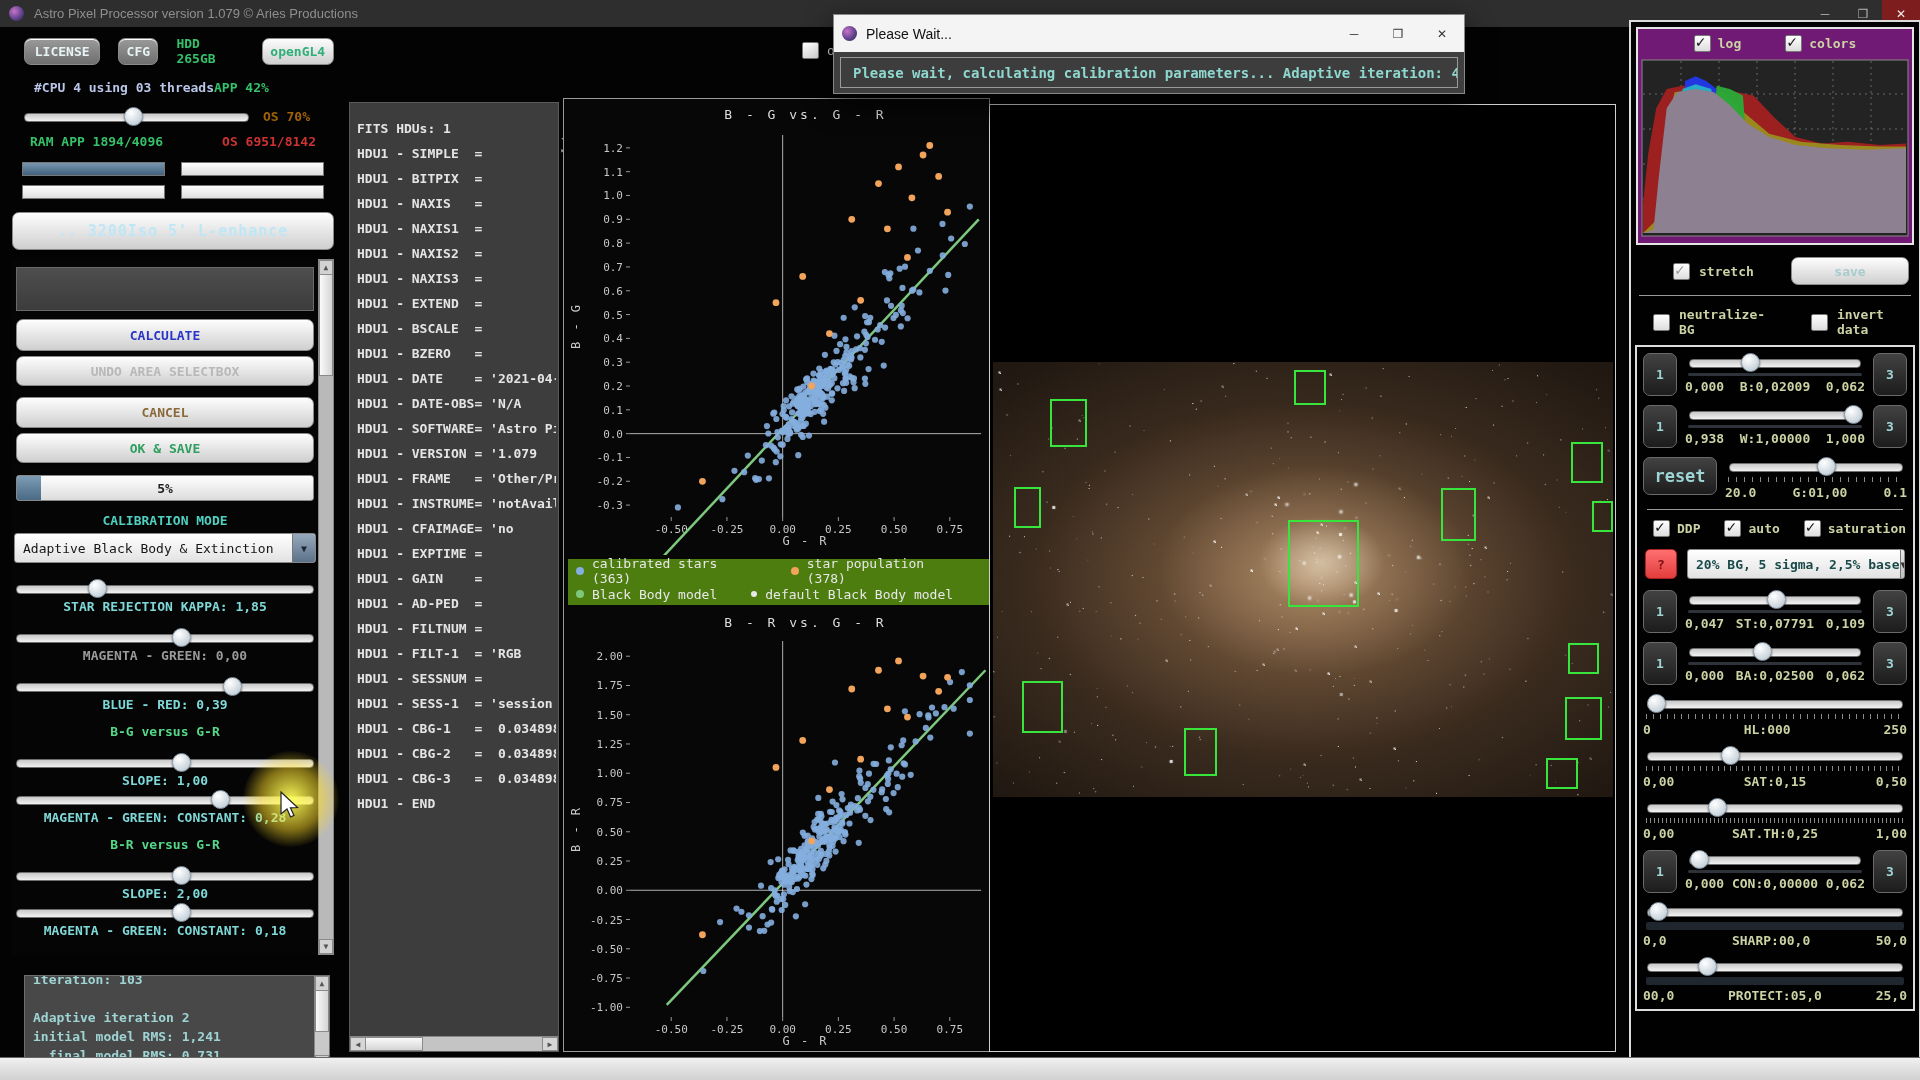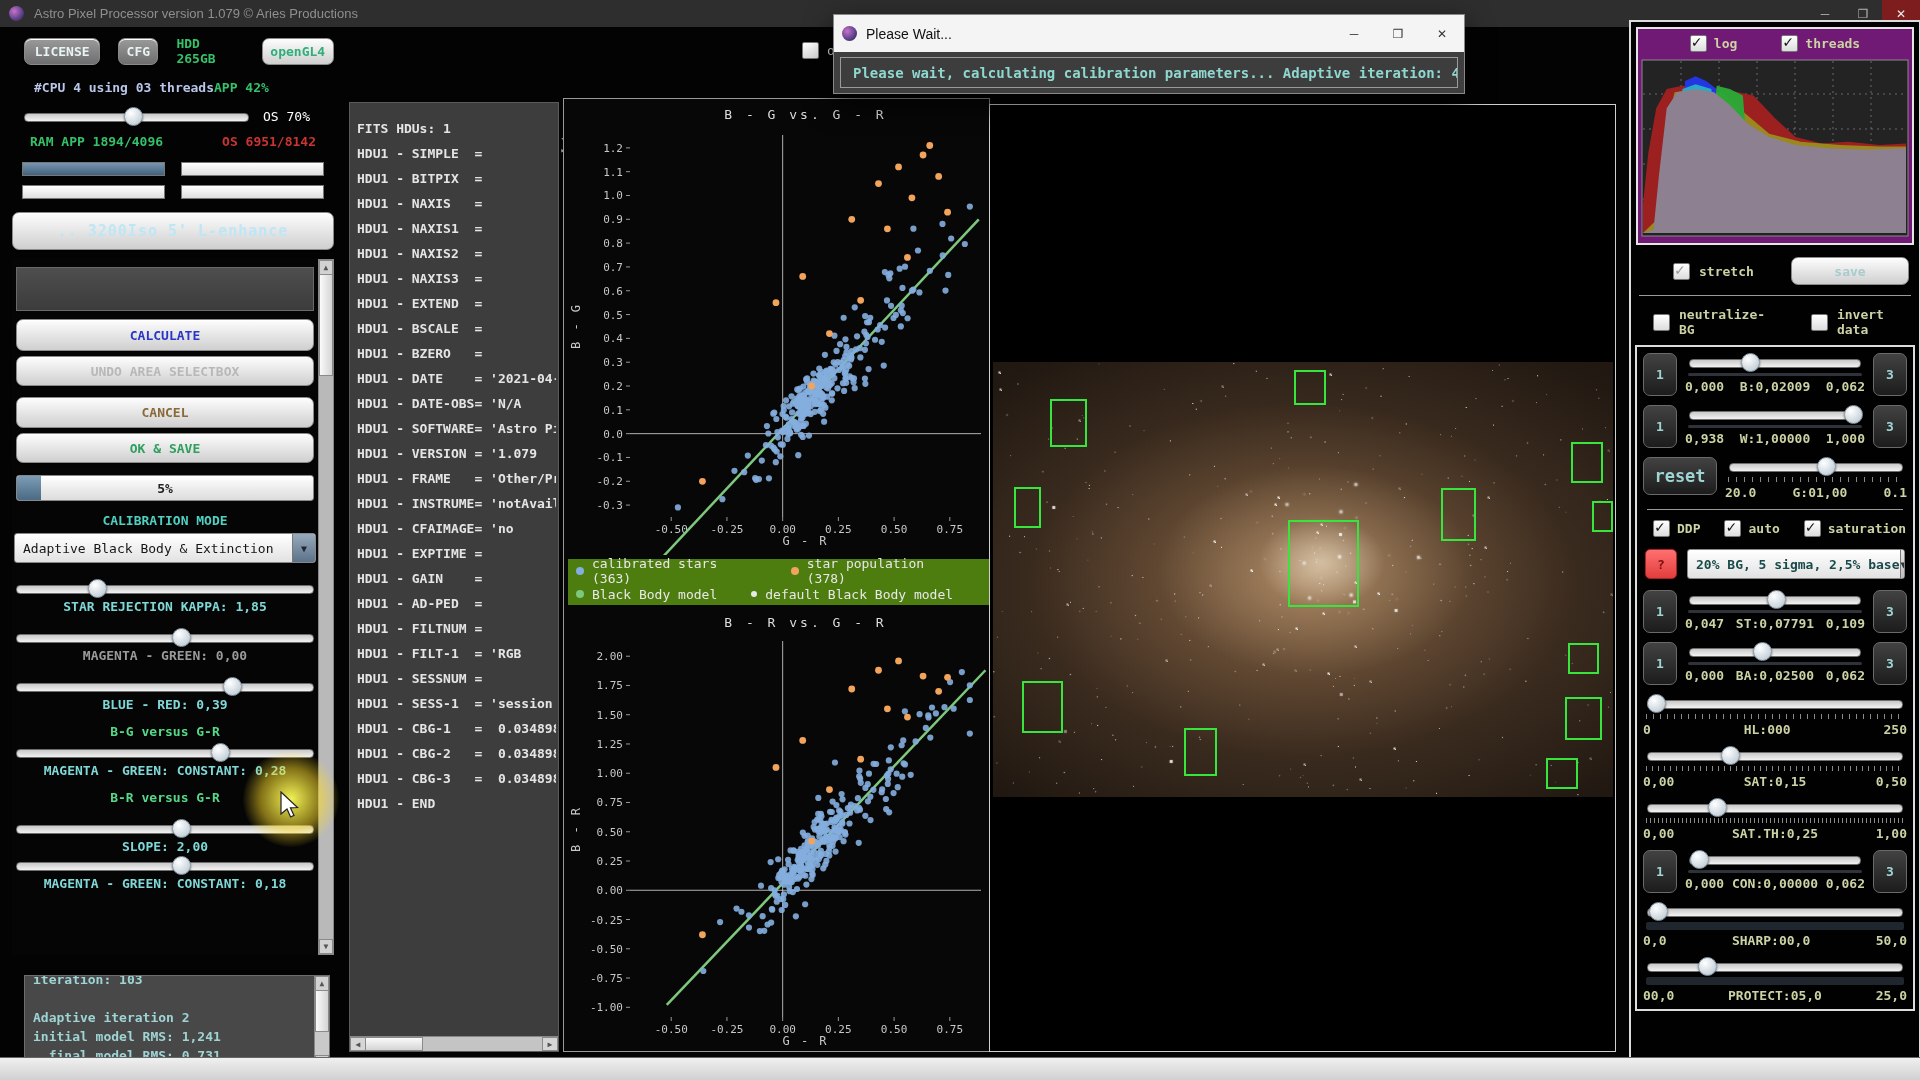--- a/index.html
+++ b/index.html
@@ -164,21 +164,21 @@
     </div>
     <div class="cpurow">
       <span>#CPU 4  using 03 threads</span>
       <span style="color:#35c06a;">APP 42%</span>
     </div>
     <div class="sldrow">
       <div class="hslider" style="flex:1;">
         <div class="track"></div>
         <div class="thumb" style="left:calc(48% - 8px);"></div>
       </div>
-      <span style="color:#ffffff;font-weight:normal;">OS 70%</span>
+      <span style="color:#a16207;font-weight:bold;">OS 70%</span>
     </div>
     <div class="ramrow">
       <span style="color:#35c06a;">RAM  APP 1894/4096</span>
       <span style="color:#cc3333;">OS 6951/8142</span>
     </div>
     <div class="bars">
       <div class="bar blue"></div>
       <div class="bar"></div>
       <div class="bar"></div>
       <div class="bar"></div>
@@ -217,20 +217,27 @@
               <div class="ctl-label gray">MAGENTA - GREEN: 0,00</div>
             </div>
             <div style="margin-top: 14px;">
               <div class="hslider ctl-slider">
                 <div class="track"></div>
                 <div class="thumb" style="left: calc(72% - 8px);"></div>
               </div>
               <div class="ctl-label teal">BLUE - RED: 0,39</div>
             </div>
             <div class="ctl-heading" style="margin: 12px 0px 4px;">B-G versus G-R</div>
+            <div style="margin-top: 14px;">
+              <div class="hslider ctl-slider">
+                <div class="track"></div>
+                <div class="thumb" style="left: calc(55% - 8px);"></div>
+              </div>
+              <div class="ctl-label teal">SLOPE: 1,00</div>
+            </div>
             <div style="margin-top: 2px;">
               <div class="hslider ctl-slider">
                 <div class="track"></div>
                 <div class="thumb" style="left: calc(68% - 8px);"></div>
               </div>
               <div class="ctl-label teal">MAGENTA - GREEN: CONSTANT: 0,28</div>
             </div>
             <div class="ctl-heading" style="margin: 12px 0px 4px;">B-R versus G-R</div>
             <div style="margin-top: 14px;">
               <div class="hslider ctl-slider">
@@ -1088,21 +1095,21 @@
 
   <div class="right">
     <div class="histbox">
       <div class="histchecks">
         <span class="ci">
             <span class="cb on"></span>
           <span class="khaki">log</span>
           </span>
         <span class="ci">
             <span class="cb on"></span>
-          <span class="khaki">threads</span>
+          <span class="khaki">colors</span>
           </span>
       </div>
       <svg id="hist" width="268" height="178" style="display:block;margin:2px auto 0;">
           <rect x="1" y="1" width="266" height="176" fill="#232323" stroke="#8a8a8a"></rect>
           <line x1="40" y1="2" x2="40" y2="176" stroke="#cfcfcf" stroke-opacity=".4" stroke-dasharray="2,4"></line>
           <line x1="78" y1="2" x2="78" y2="176" stroke="#cfcfcf" stroke-opacity=".4" stroke-dasharray="2,4"></line>
           <line x1="116" y1="2" x2="116" y2="176" stroke="#cfcfcf" stroke-opacity=".4" stroke-dasharray="2,4"></line>
           <line x1="154" y1="2" x2="154" y2="176" stroke="#cfcfcf" stroke-opacity=".4" stroke-dasharray="2,4"></line>
           <line x1="192" y1="2" x2="192" y2="176" stroke="#cfcfcf" stroke-opacity=".4" stroke-dasharray="2,4"></line>
           <line x1="230" y1="2" x2="230" y2="176" stroke="#cfcfcf" stroke-opacity=".4" stroke-dasharray="2,4"></line>

